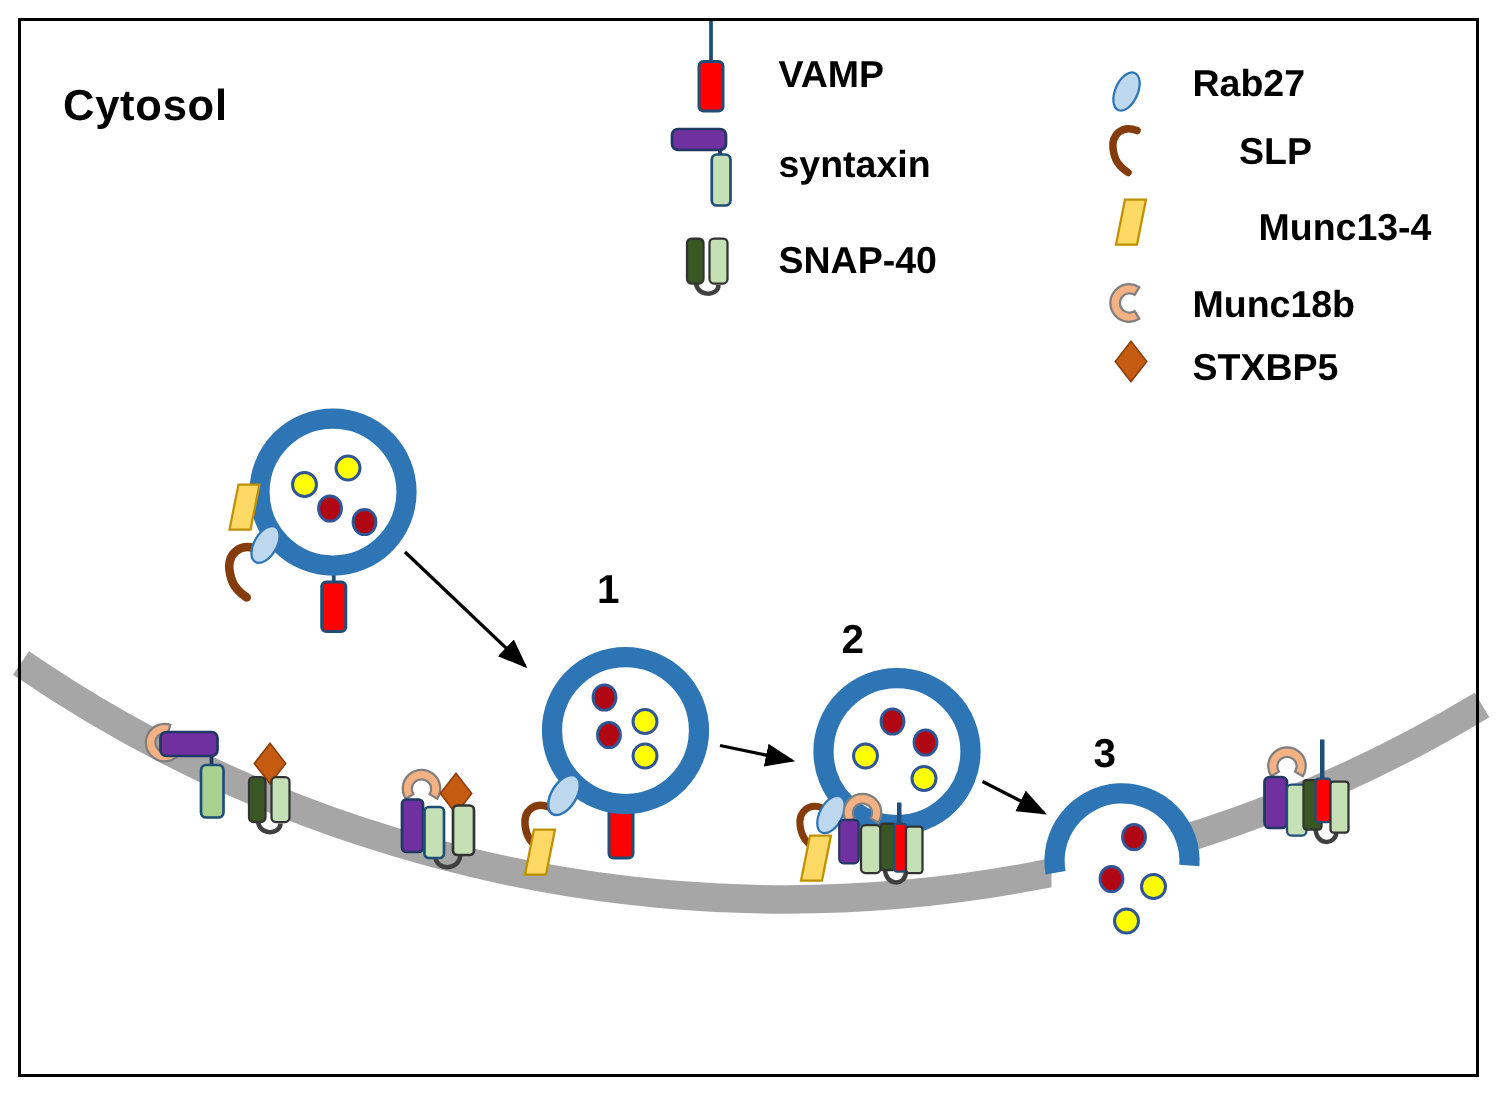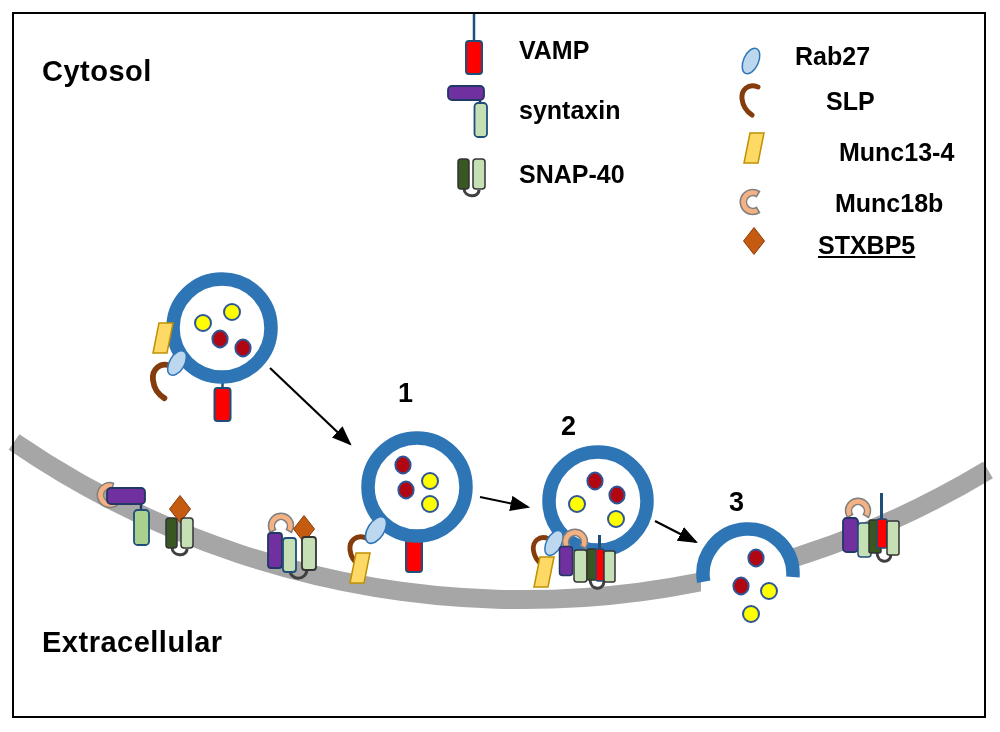--- a/index.html
+++ b/index.html
@@ -186,28 +186,27 @@
       <rect x="858" y="523" width="13" height="34" rx="3" fill="#C5E0B4" stroke="#1F4E79" stroke-width="1.5"></rect>
       <rect x="869" y="520" width="12" height="33" rx="2" fill="#385723" stroke="#333333" stroke-width="1.5"></rect>
       <rect x="877" y="519" width="10" height="29" rx="2" fill="#FF0000" stroke="#1F4E79" stroke-width="1.5"></rect>
       <rect x="887" y="521" width="12" height="34" rx="2" fill="#C5E0B4" stroke="#333333" stroke-width="1.5"></rect>
     </g>
   </svg>
 
   <div id="figure-border"></div>
 
   <div class="region-label" style="left:42px;top:55px;">Cytosol</div>
-  <div class="region-label" style="left:42px;top:626px;">Extracellular</div>
 
   <div class="legend-label" style="left:519px;top:36px;">VAMP</div>
   <div class="legend-label" style="left:519px;top:96px;">syntaxin</div>
   <div class="legend-label" style="left:519px;top:160px;">SNAP-40</div>
 
   <div class="legend-label" style="left:795px;top:42px;">Rab27</div>
   <div class="legend-label" style="left:826px;top:87px;">SLP</div>
   <div class="legend-label" style="left:795px;top:138px;margin-left:44px;">Munc13-4</div>
-  <div class="legend-label" style="left:795px;top:189px;margin-left:40px;">Munc18b</div>
-  <div class="legend-label" style="left:818px;top:231px;text-decoration:underline;">STXBP5</div>
+  <div class="legend-label" style="left:795px;top:189px;">Munc18b</div>
+  <div class="legend-label" style="left:795px;top:231px;">STXBP5</div>
 
   <div class="step-label" style="left:398px;top:378px;">1</div>
   <div class="step-label" style="left:561px;top:411px;">2</div>
   <div class="step-label" style="left:729px;top:487px;">3</div>
 </div>
 
 </body></html>

